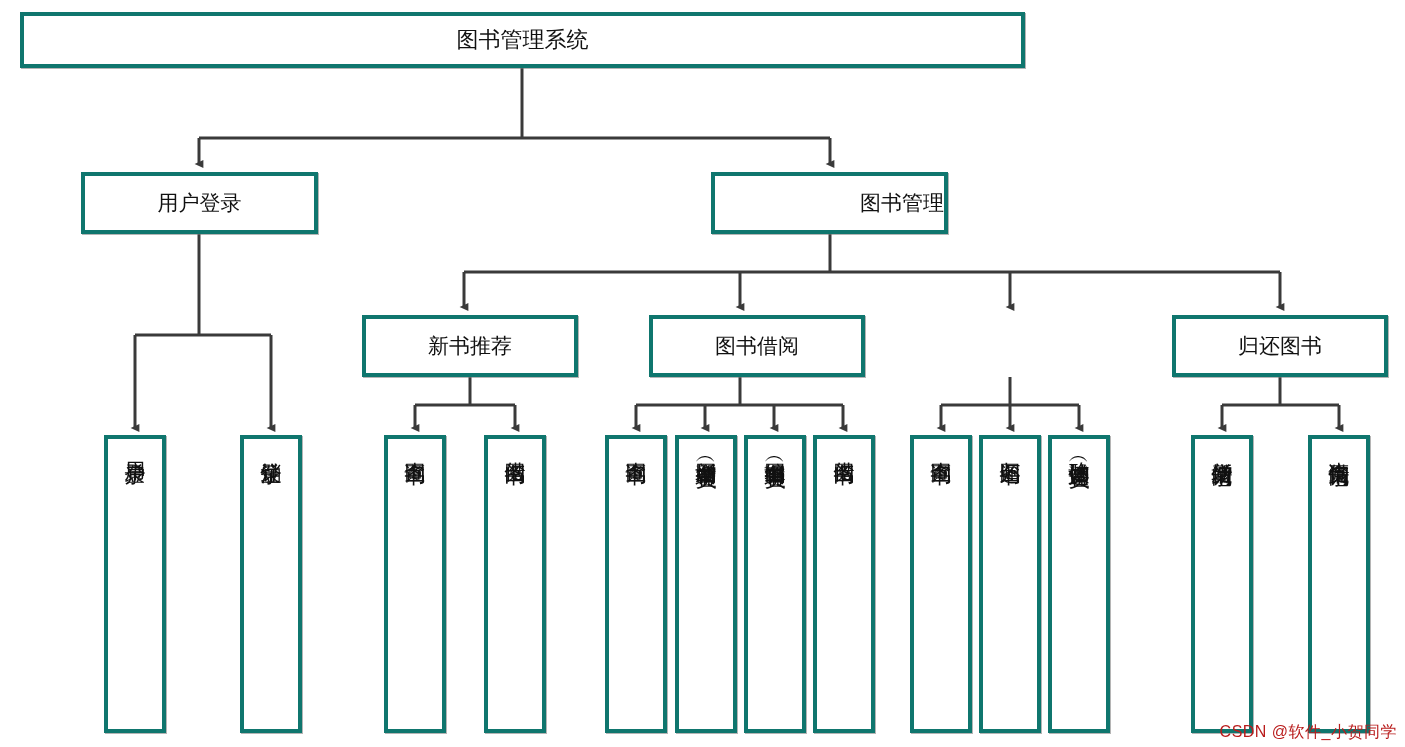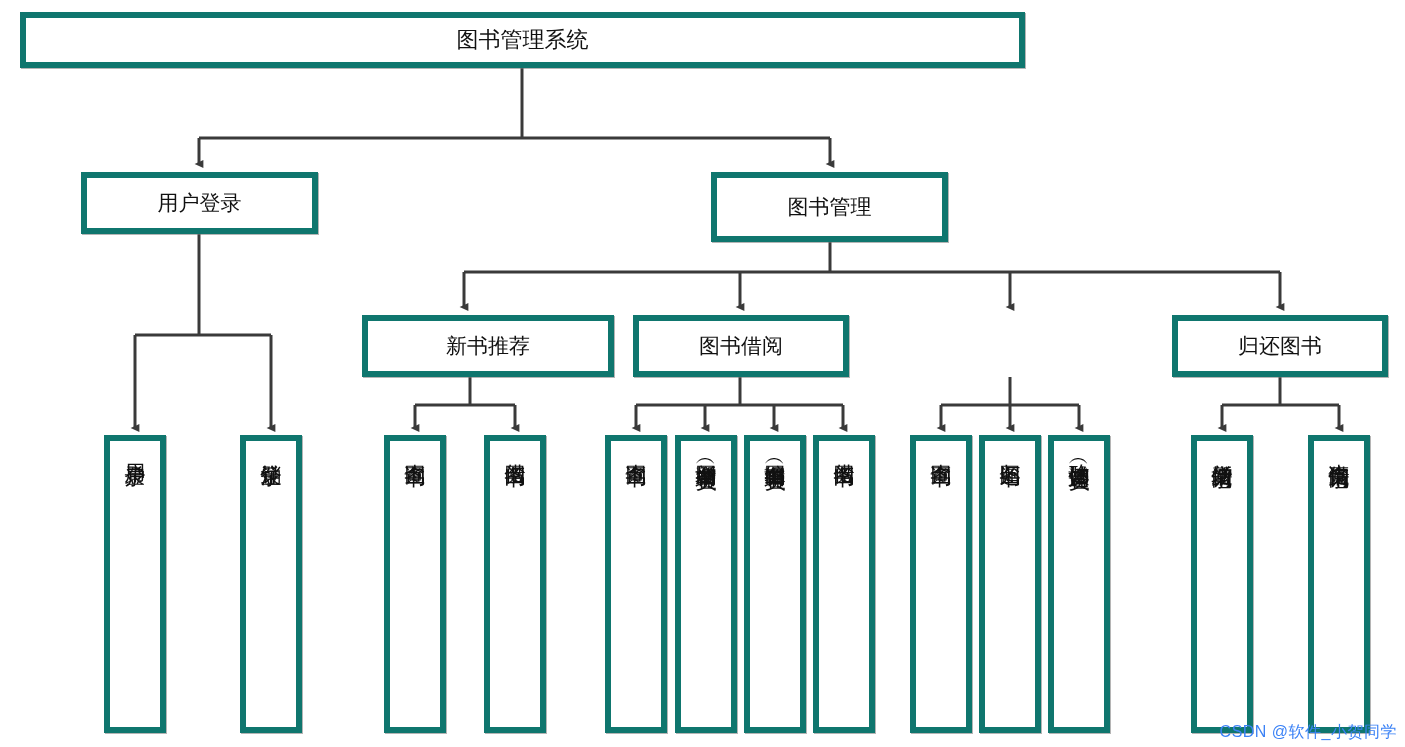--- a/index.html
+++ b/index.html
@@ -23,21 +23,21 @@
     left: 0;
     top: 0;
     width: 1405px;
     height: 747px;
     pointer-events: none;
   }
   .node {
     position: absolute;
     box-sizing: border-box;
     background: #ffffff;
-    border: 6px solid #0f766e;
+    border: 4px solid #0f766e;
     display: flex;
     align-items: center;
     justify-content: center;
     box-shadow: 1px 1px 0 0 rgba(120,120,120,0.55);
   }
   .node .label {
     color: #111111;
     text-align: center;
     line-height: 1.18;
     white-space: pre;
@@ -57,21 +57,21 @@
     text-orientation: upright;
     letter-spacing: 1px;
     line-height: 1.05;
   }
   .node.root .label { font-size: 22px; }
   .watermark {
     position: absolute;
     right: 8px;
     bottom: 4px;
     font-size: 16px;
-    color: #3b82f6;
+    color: #b91c1c;
     letter-spacing: 0.5px;
     white-space: nowrap;
     user-select: none;
   }
 </style>
 </head>
 <body>
 
 <div id="diagram-root">
 
@@ -125,28 +125,28 @@
     </g>
   </svg>
 
   <div class="node horizontal root" style="left:20px; top:12px; width:1005px; height:56px;">
     <span class="label">图书管理系统</span>
   </div>
 
   <div class="node horizontal" style="left:81px; top:172px; width:237px; height:62px;">
     <span class="label">用户登录</span>
   </div>
-  <div class="node horizontal" style="left:711px; top:172px; width:237px; height:70px;">
+  <div class="node horizontal" style="left:711px; top:172px; width:237px; height:62px;justify-content:flex-end;">
     <span class="label">图书管理</span>
   </div>
 
-  <div class="node horizontal" style="left:362px; top:315px; width:252px; height:62px;">
+  <div class="node horizontal" style="left:362px; top:315px; width:216px; height:62px;">
     <span class="label">新书推荐</span>
   </div>
-  <div class="node horizontal" style="left:633px; top:315px; width:216px; height:62px;">
+  <div class="node horizontal" style="left:649px; top:315px; width:216px; height:62px;">
     <span class="label">图书借阅</span>
   </div>
   <div class="node horizontal" style="left:1172px; top:315px; width:216px; height:62px;">
     <span class="label">归还图书</span>
   </div>
 
   <div class="node vertical" style="left:104px; top:435px; width:62px; height:298px;">
     <span class="label">用户登录</span>
   </div>
   <div class="node vertical" style="left:240px; top:435px; width:62px; height:298px;">

